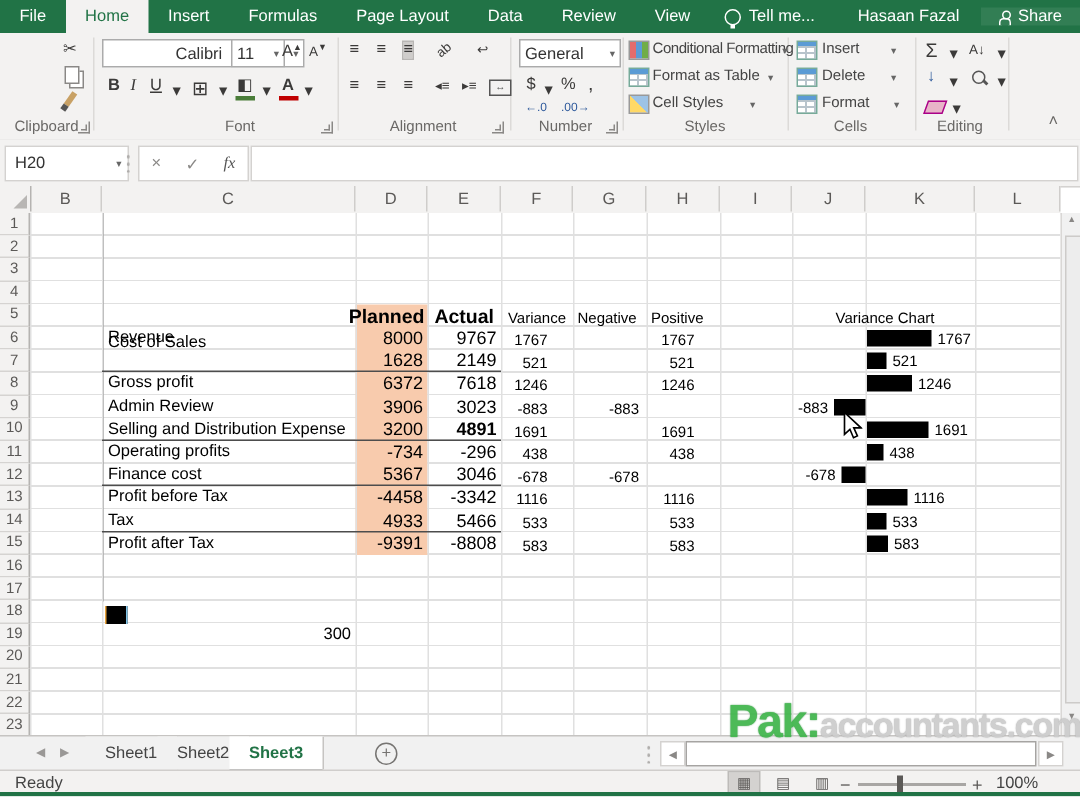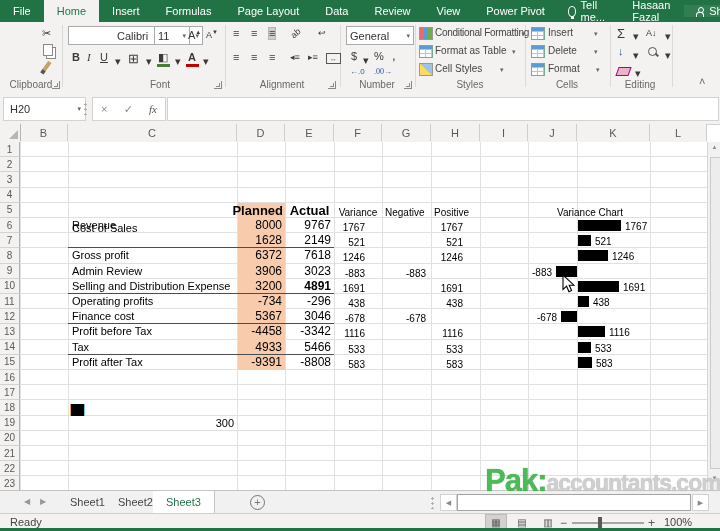--- a/index.html
+++ b/index.html
@@ -79,21 +79,21 @@
   #marker18{position:absolute;left:70px;top:261.5px;width:13px;height:12.5px;background:#000;
      border-left:1.5px solid #e8a33d;border-right:1.5px solid #7ec3e8;}
   
   #vscroll{position:absolute;left:707px;top:142px;width:13px;height:348px;background:#f1f1f1;border-left:1px solid #d9d7d5;font-size:6px;color:#8a8886;}
   #vthumb{position:absolute;left:2px;top:15px;width:9px;height:310px;background:#ededed;border:1px solid #cdcbc9;}
   .varr{position:absolute;left:0;width:13px;text-align:center;}
   
   #tabsrow{position:absolute;left:0;top:490px;width:720px;height:23px;background:#f1f1f1;border-top:1px solid #c6c4c2;font-size:11px;color:#444;}
   .navarr{position:absolute;top:6px;font-size:8px;color:#9a9896;}
   .stab{position:absolute;top:0;height:22px;display:flex;align-items:center;padding:0 13px;border-right:1px solid #c6c4c2;color:#444;background:#f1f1f1;}
-  .stab.active{background:#fff;color:#217346;font-weight:normal;border-bottom:2px solid #000000;}
+  .stab.active{background:#fff;color:#217346;font-weight:bold;border-bottom:2px solid #000000;}
   #newsheet{position:absolute;top:4px;width:13px;height:13px;border:1px solid #767472;border-radius:50%;color:#767472;
      display:flex;align-items:center;justify-content:center;font-size:11px;line-height:1;}
   #hsplit{position:absolute;left:431px;top:5px;width:3px;height:13px;
      background:radial-gradient(circle,#b0aeac 1px,transparent 1.2px);background-size:3px 5px;}
   .hsbtn{position:absolute;top:3px;width:15px;height:15px;background:#fff;border:1px solid #d4d2d0;color:#8a8886;
      display:flex;align-items:center;justify-content:center;font-size:7px;}
   #hthumb{position:absolute;left:457px;top:3px;width:232px;height:15px;background:#fff;border:1px solid #a6a4a2;}
   
   #status{position:absolute;left:0;top:513px;width:720px;height:18px;background:#f3f2f1;border-top:1px solid #d0cecc;font-size:11px;color:#444;}
   #ready{position:absolute;left:10px;top:2px;}
@@ -118,21 +118,20 @@
   <div id="tabbar">
     <div id="rtabs" style="display:flex;">
         <div class="rtab">File</div>
         <div class="rtab active">Home</div>
         <div class="rtab">Insert</div>
         <div class="rtab">Formulas</div>
         <div class="rtab">Page Layout</div>
         <div class="rtab">Data</div>
         <div class="rtab">Review</div>
         <div class="rtab">View</div>
-        <div class="rtab">Power Pivot</div>
       </div>
     <div class="tellme">
       <span class="bulb"></span>
       <span>Tell me...</span>
     </div>
     <div id="tb-right">
       <span class="user-name">Hasaan Fazal</span>
       <div class="share-btn">
         <span class="person"></span>
         <span>Share</span>
@@ -197,21 +196,21 @@
 
     <div class="box" style="left:346px;top:4px;width:60px;height:17px;">
       <span>General</span>
       <span class="dd">▾</span>
     </div>
     <span class="ric" style="left:351px;top:29px;">$</span>
     <span class="ric dd abs" style="left:360px;top:33px;">▾</span>
     <span class="ric" style="left:374px;top:29px;">%</span>
     <span class="ric" style="left:392px;top:27px;font-size:13px;">,</span>
     <span class="ric" style="left:350px;top:46px;font-size:8px;color:#2b579a;">←.0</span>
-    <span class="ric" style="left:374px;top:46px;font-size:8px;color:#2b579a;font-family:Liberation Serif, serif;">.00→</span>
+    <span class="ric" style="left:374px;top:46px;font-size:8px;color:#2b579a;">.00→</span>
     <span class="glabel" style="left:337px;width:80px;">Number</span>
     <span class="launcher" style="left:404px;top:59px;"></span>
 
     <div class="abs" style="left:419px;top:4px;width:104px;height:15px;">
       <span class="cfic" style="left:0;top:1px;"></span>
       <span class="abs" style="left:16px;top:1px;font-size:10px;letter-spacing:-0.3px;white-space:nowrap;">Conditional Formatting</span>
       <span class="dd abs" style="right:-2px;top:4px;">▾</span>
     </div>
     <div class="abs" style="left:419px;top:40px;width:104px;height:15px;">
       <span class="stylic" style="left:0;top:1px;"></span>

